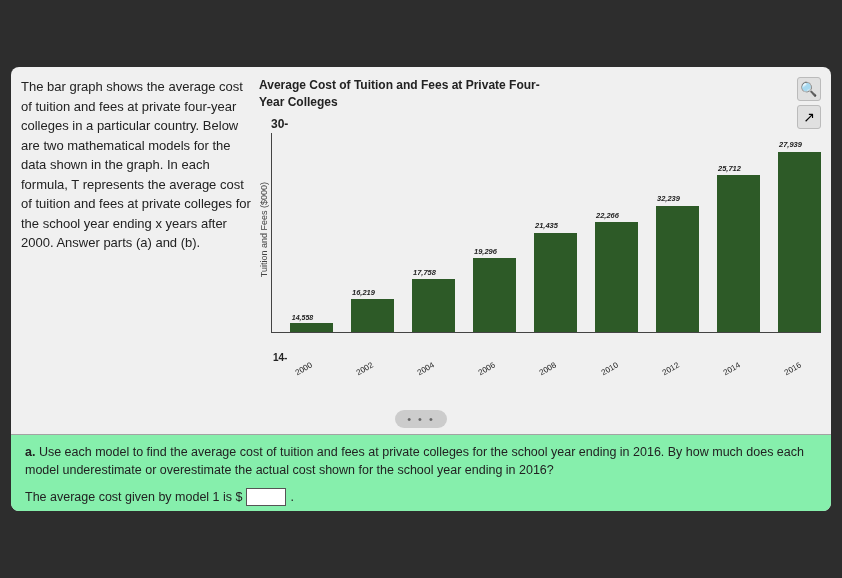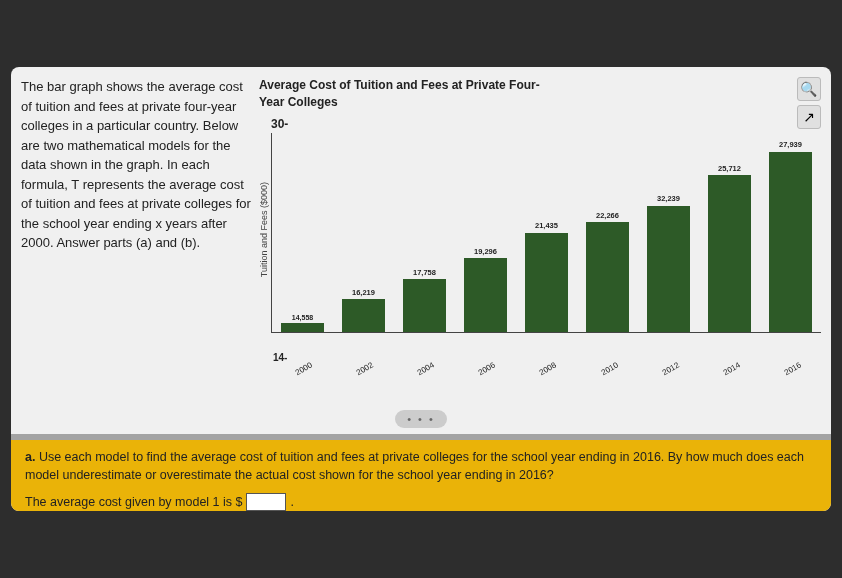--- a/index.html
+++ b/index.html
@@ -116,25 +116,26 @@
       align-items: flex-end;
       height: 200px;
       position: relative;
       border-left: 1.5px solid #444;
       border-bottom: 1.5px solid #444;
     }
 
     .bar-group {
       display: flex;
       flex-direction: column;
-      align-items: center;
+      align-items: flex-end;
       flex: 1;
       position: relative;
       height: 100%;
       justify-content: flex-end;
+      font-style: italic;
     }
 
     .bar-value {
       font-size: 7.5px;
       color: #222;
       font-weight: bold;
       text-align: center;
       line-height: 1.1;
       position: absolute;
     }
@@ -170,22 +171,22 @@
       background: #ccc;
       border-radius: 10px;
       padding: 3px 12px;
       font-size: 11px;
       color: #666;
       letter-spacing: 2px;
     }
 
     .bottom-section {
       padding: 8px 14px 10px 14px;
-      border-top: 6px solid #a3a3a3;
-      background: #eab308;
+      border-top: 1px solid #a3a3a3;
+      background: #86efac;
     }
 
     .question-text {
       font-size: 12.5px;
       color: #222;
       line-height: 1.5;
       margin-bottom: 8px;
     }
 
     .question-text strong {

